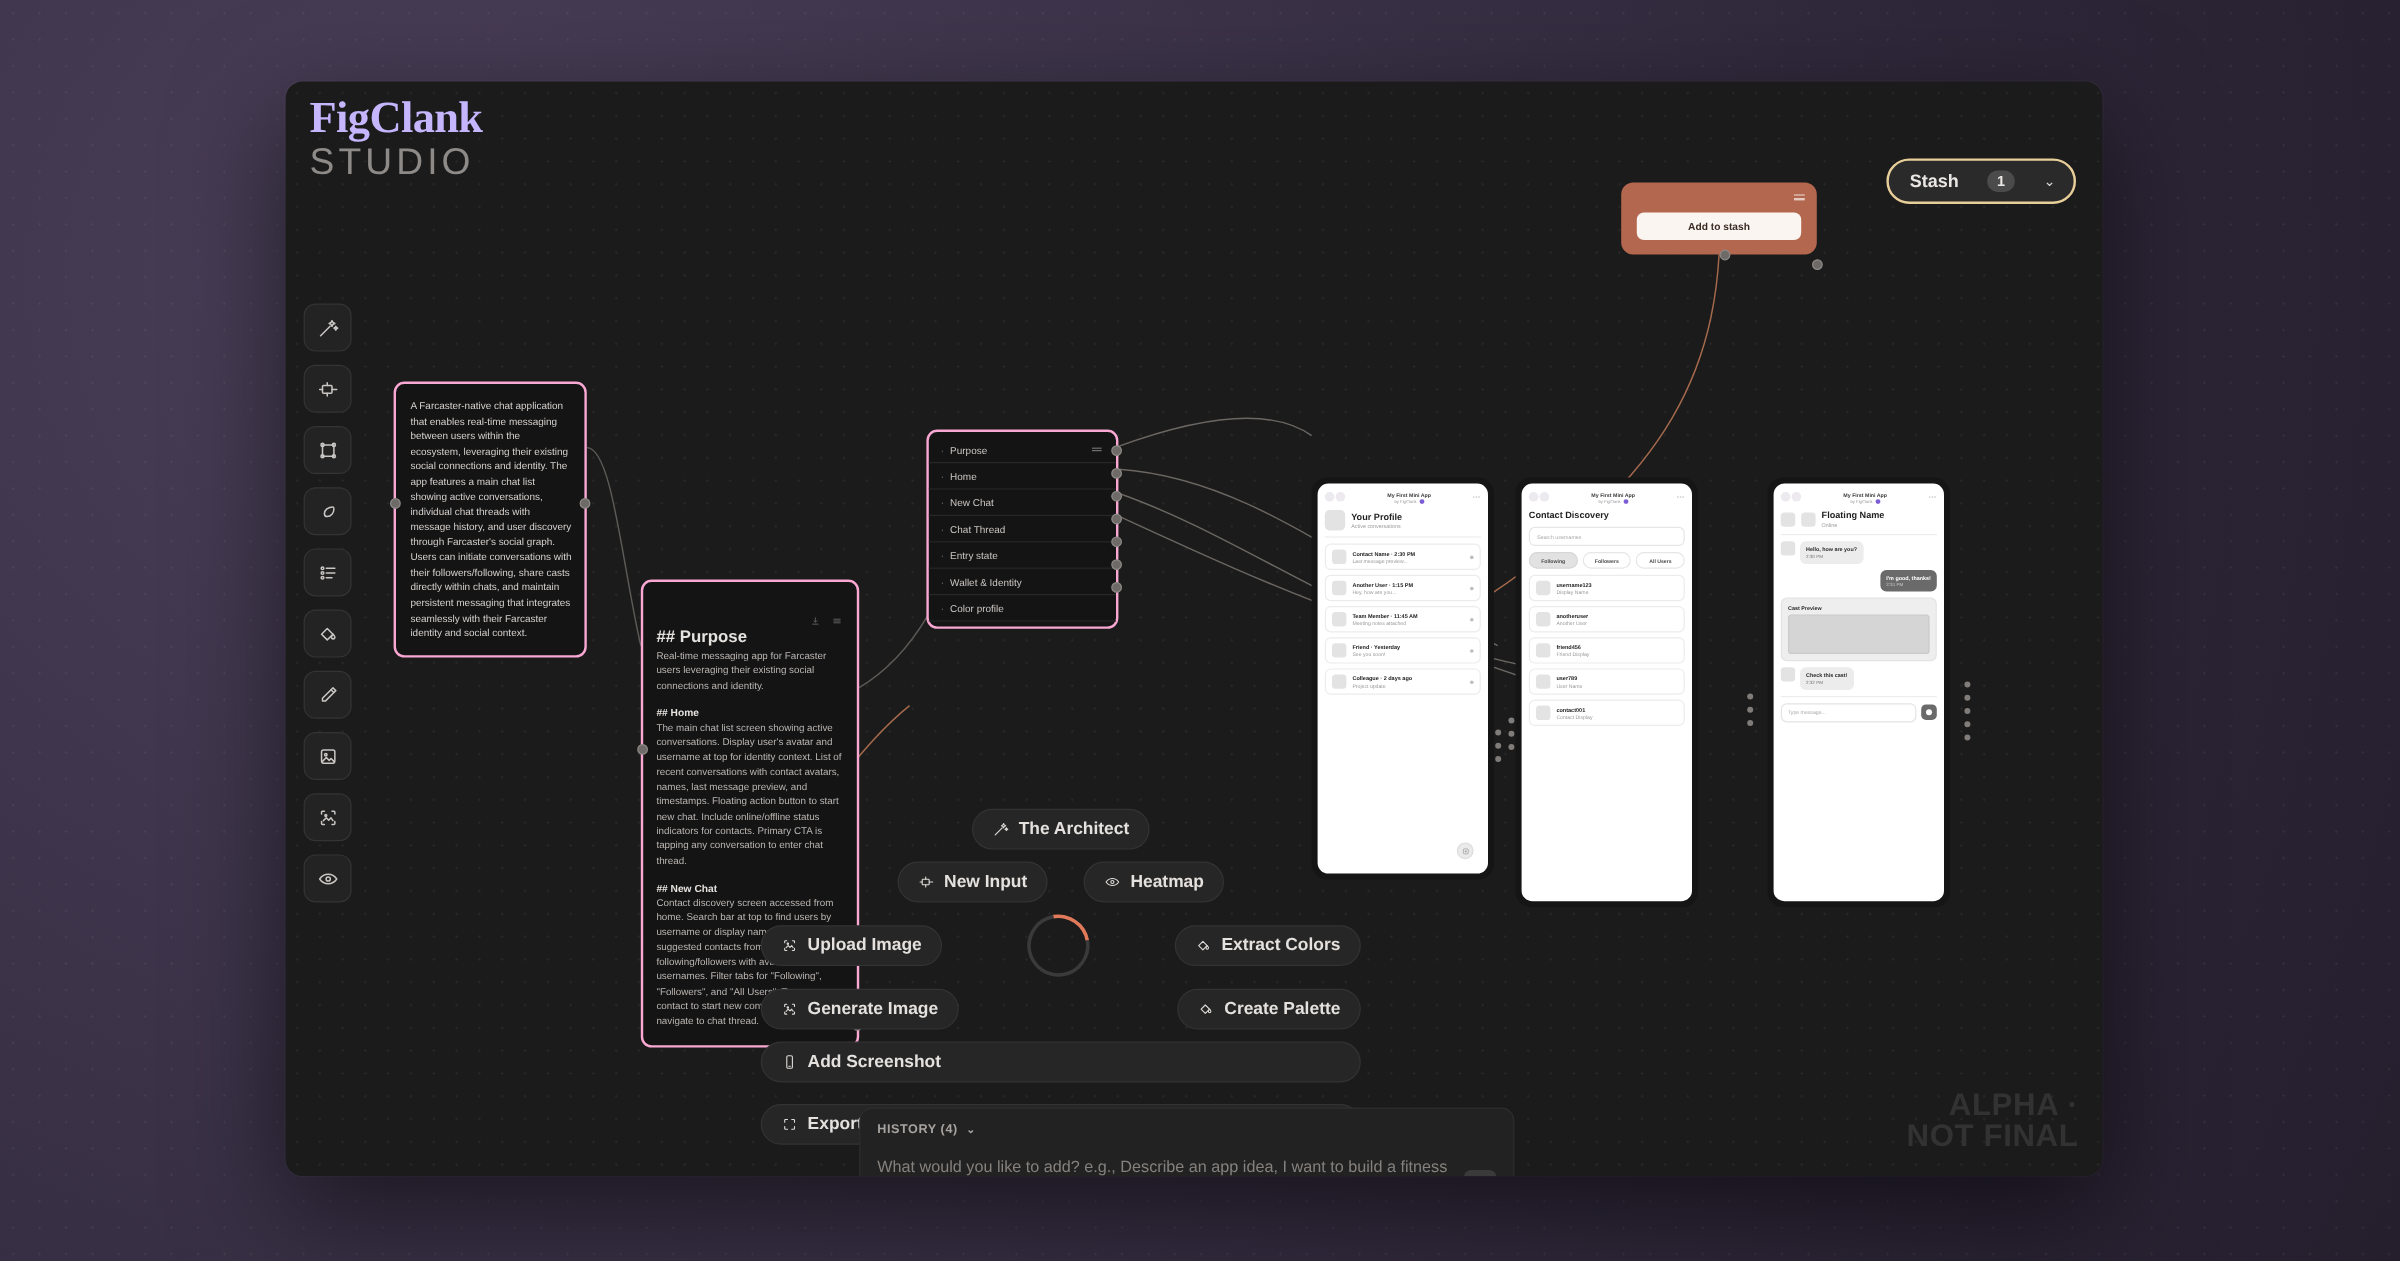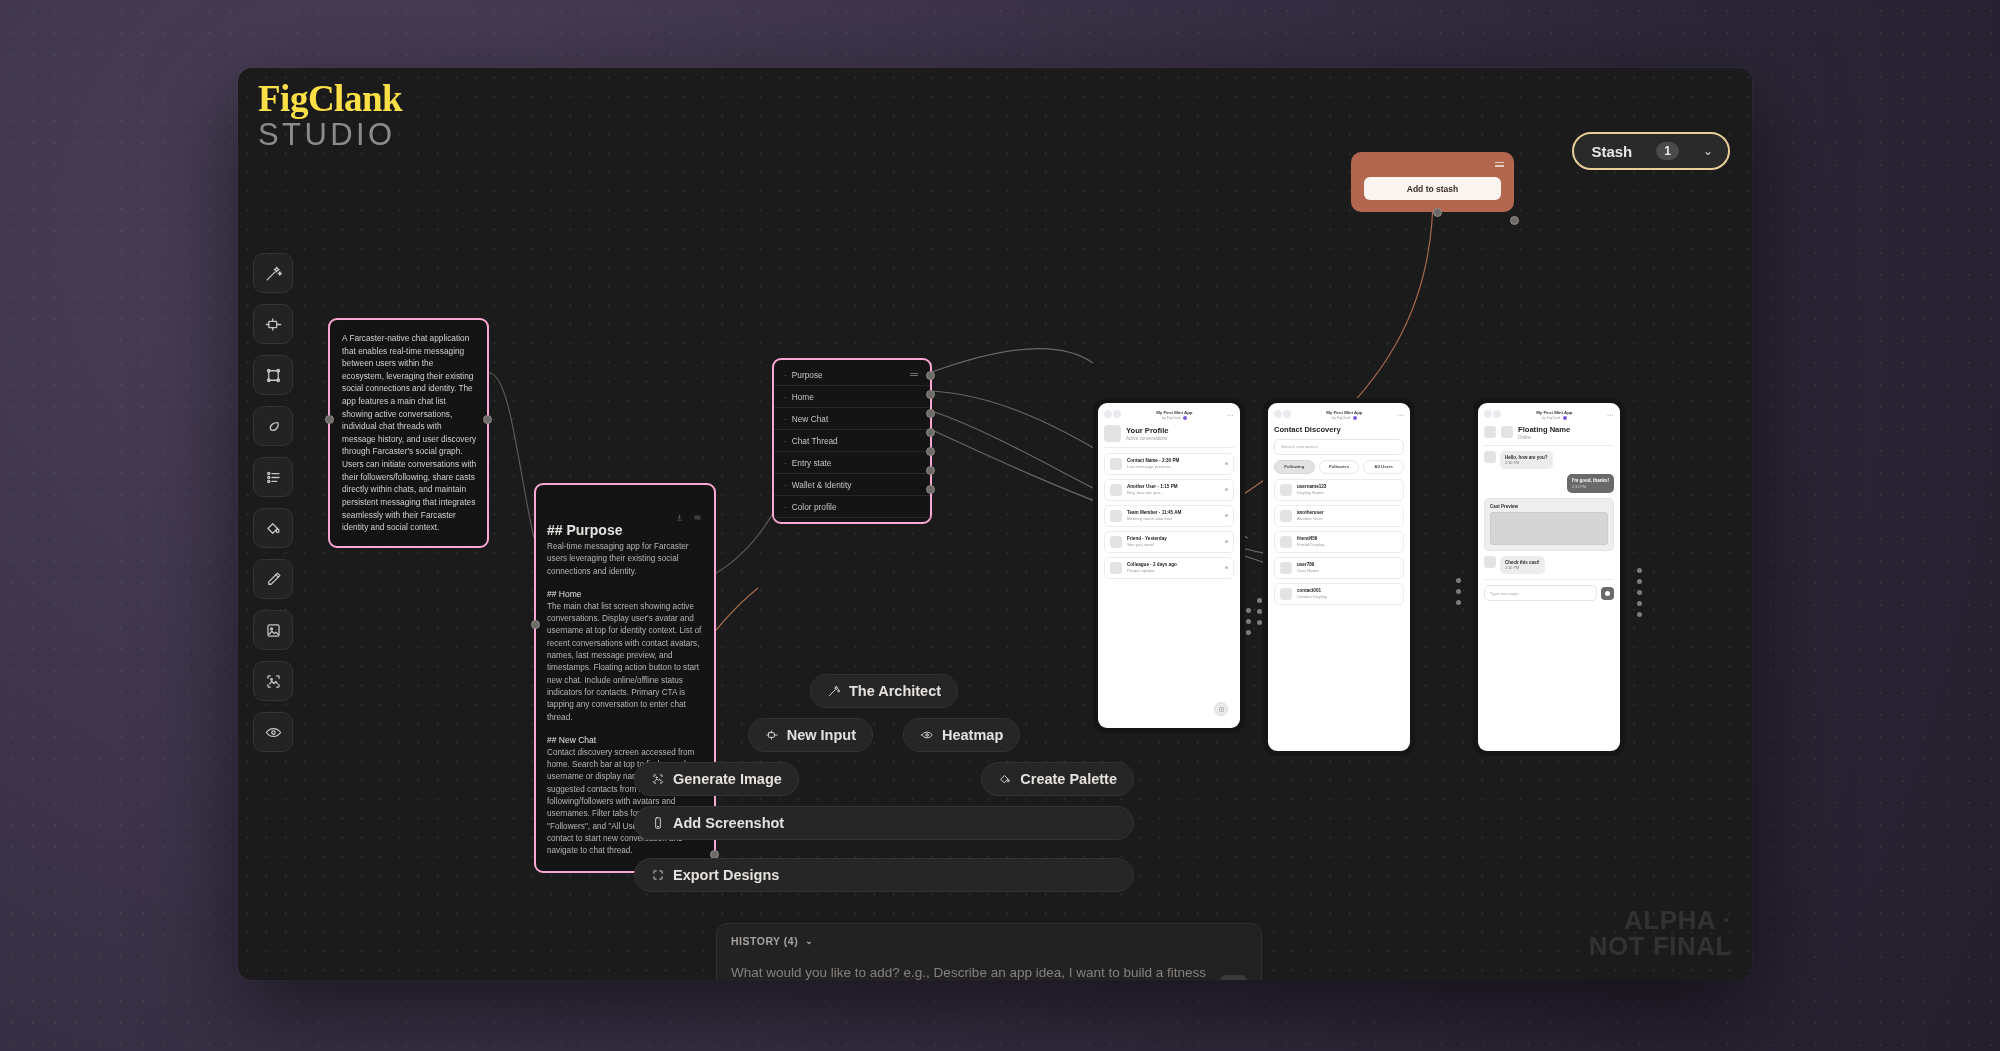--- a/index.html
+++ b/index.html
@@ -33,21 +33,21 @@
     position: absolute; inset: 0;
     background-image: radial-gradient(rgba(255,255,255,.055) 1.1px, transparent 1.1px);
     background-size: 19px 19px;
     pointer-events: none;
   }
   
   .logo { position: absolute; left: 20px; top: 12px; line-height: 1; }
   .logo-fig {
     font-family: "Liberation Serif", serif;
     font-size: 37px; font-weight: 700;
-    color: #fde047; letter-spacing: -.5px;
+    color: #c4b5fd; letter-spacing: -.5px;
   }
   .logo-studio {
     font-family: "Liberation Sans", sans-serif;
     font-size: 31px; font-weight: 300;
     color: #8d8a88; letter-spacing: 3.4px;
     margin-top: 2px;
   }
   
   .toolbar {
     position: absolute; left: 15px; top: 185px;
@@ -95,21 +95,21 @@
   }
   
   .note-a { left: 90px; top: 250px; width: 161px; padding: 12px 10px 12px 12px; }
   .note-a p { font-size: 8.3px; line-height: 1.52; color: #d4d0cd; }
   .note-b { left: 296px; top: 415px; width: 182px; padding: 11px 12px 13px 11px; }
   .note-b .nb-head {
     display: flex; justify-content: space-between; align-items: center;
     margin-bottom: 3px;
   }
   .note-b h4 { font-size: 14px; font-weight: 700; color: #e5e2df; margin-top: 26px; }
-  .note-b h5 { font-size: 8.5px; font-weight: 400; color: #e5e2df; margin-top: 11px; }
+  .note-b h5 { font-size: 8.5px; font-weight: 700; color: #e5e2df; margin-top: 11px; }
   .note-b p { font-size: 8.2px; line-height: 1.5; color: #b9b5b2; margin-top: 2px; }
   .nb-icons { display: flex; gap: 9px; align-items: center; opacity: .55; }
   .nb-icons svg { width: 9px; height: 9px; stroke: #cfcbc8; fill: none; stroke-width: 1.6; }
   
   .nav-card { left: 534px; top: 290px; width: 160px; padding: 4px 0; }
   .nav-row {
     display: flex; align-items: center; justify-content: space-between;
     padding: 5.5px 12px 5.5px 10px;
     border-bottom: 1px solid #272727;
     font-size: 8.3px; color: #c8c4c1;
@@ -690,20 +690,38 @@
         <span>Heatmap</span>
       </div>
     </div>
     <div class="act-row r-split">
       <div class="pill">
         <svg viewBox="0 0 24 24">
             <path d="M5 8V6a1 1 0 011-1h2M19 8V6a1 1 0 00-1-1h-2M5 16v2a1 1 0 001 1h2M19 16v2a1 1 0 01-1 1h-2"></path>
             <path d="M7 15l3-3 2.5 2.5L15 12l2 3"></path>
             <circle cx="9.5" cy="9.5" r="1"></circle>
           </svg>
+        <span>Upload Image</span>
+      </div>
+      <div class="spinner"></div>
+      <div class="pill">
+        <svg viewBox="0 0 24 24">
+            <path d="M5 12l6-6 6 6-6 6z"></path>
+            <path d="M19 15c0 1-.8 2-1.8 2S15.4 16 15.4 15s1.8-3 1.8-3 1.8 2 1.8 3z"></path>
+          </svg>
+        <span>Extract Colors</span>
+      </div>
+    </div>
+    <div class="act-row r-split">
+      <div class="pill">
+        <svg viewBox="0 0 24 24">
+            <path d="M5 8V6a1 1 0 011-1h2M19 8V6a1 1 0 00-1-1h-2M5 16v2a1 1 0 001 1h2M19 16v2a1 1 0 01-1 1h-2"></path>
+            <path d="M7 15l3-3 2.5 2.5L15 12l2 3"></path>
+            <circle cx="9.5" cy="9.5" r="1"></circle>
+          </svg>
         <span>Generate Image</span>
       </div>
       <div class="pill">
         <svg viewBox="0 0 24 24">
             <path d="M5 12l6-6 6 6-6 6z"></path>
             <path d="M19 15c0 1-.8 2-1.8 2S15.4 16 15.4 15s1.8-3 1.8-3 1.8 2 1.8 3z"></path>
           </svg>
         <span>Create Palette</span>
       </div>
     </div>

